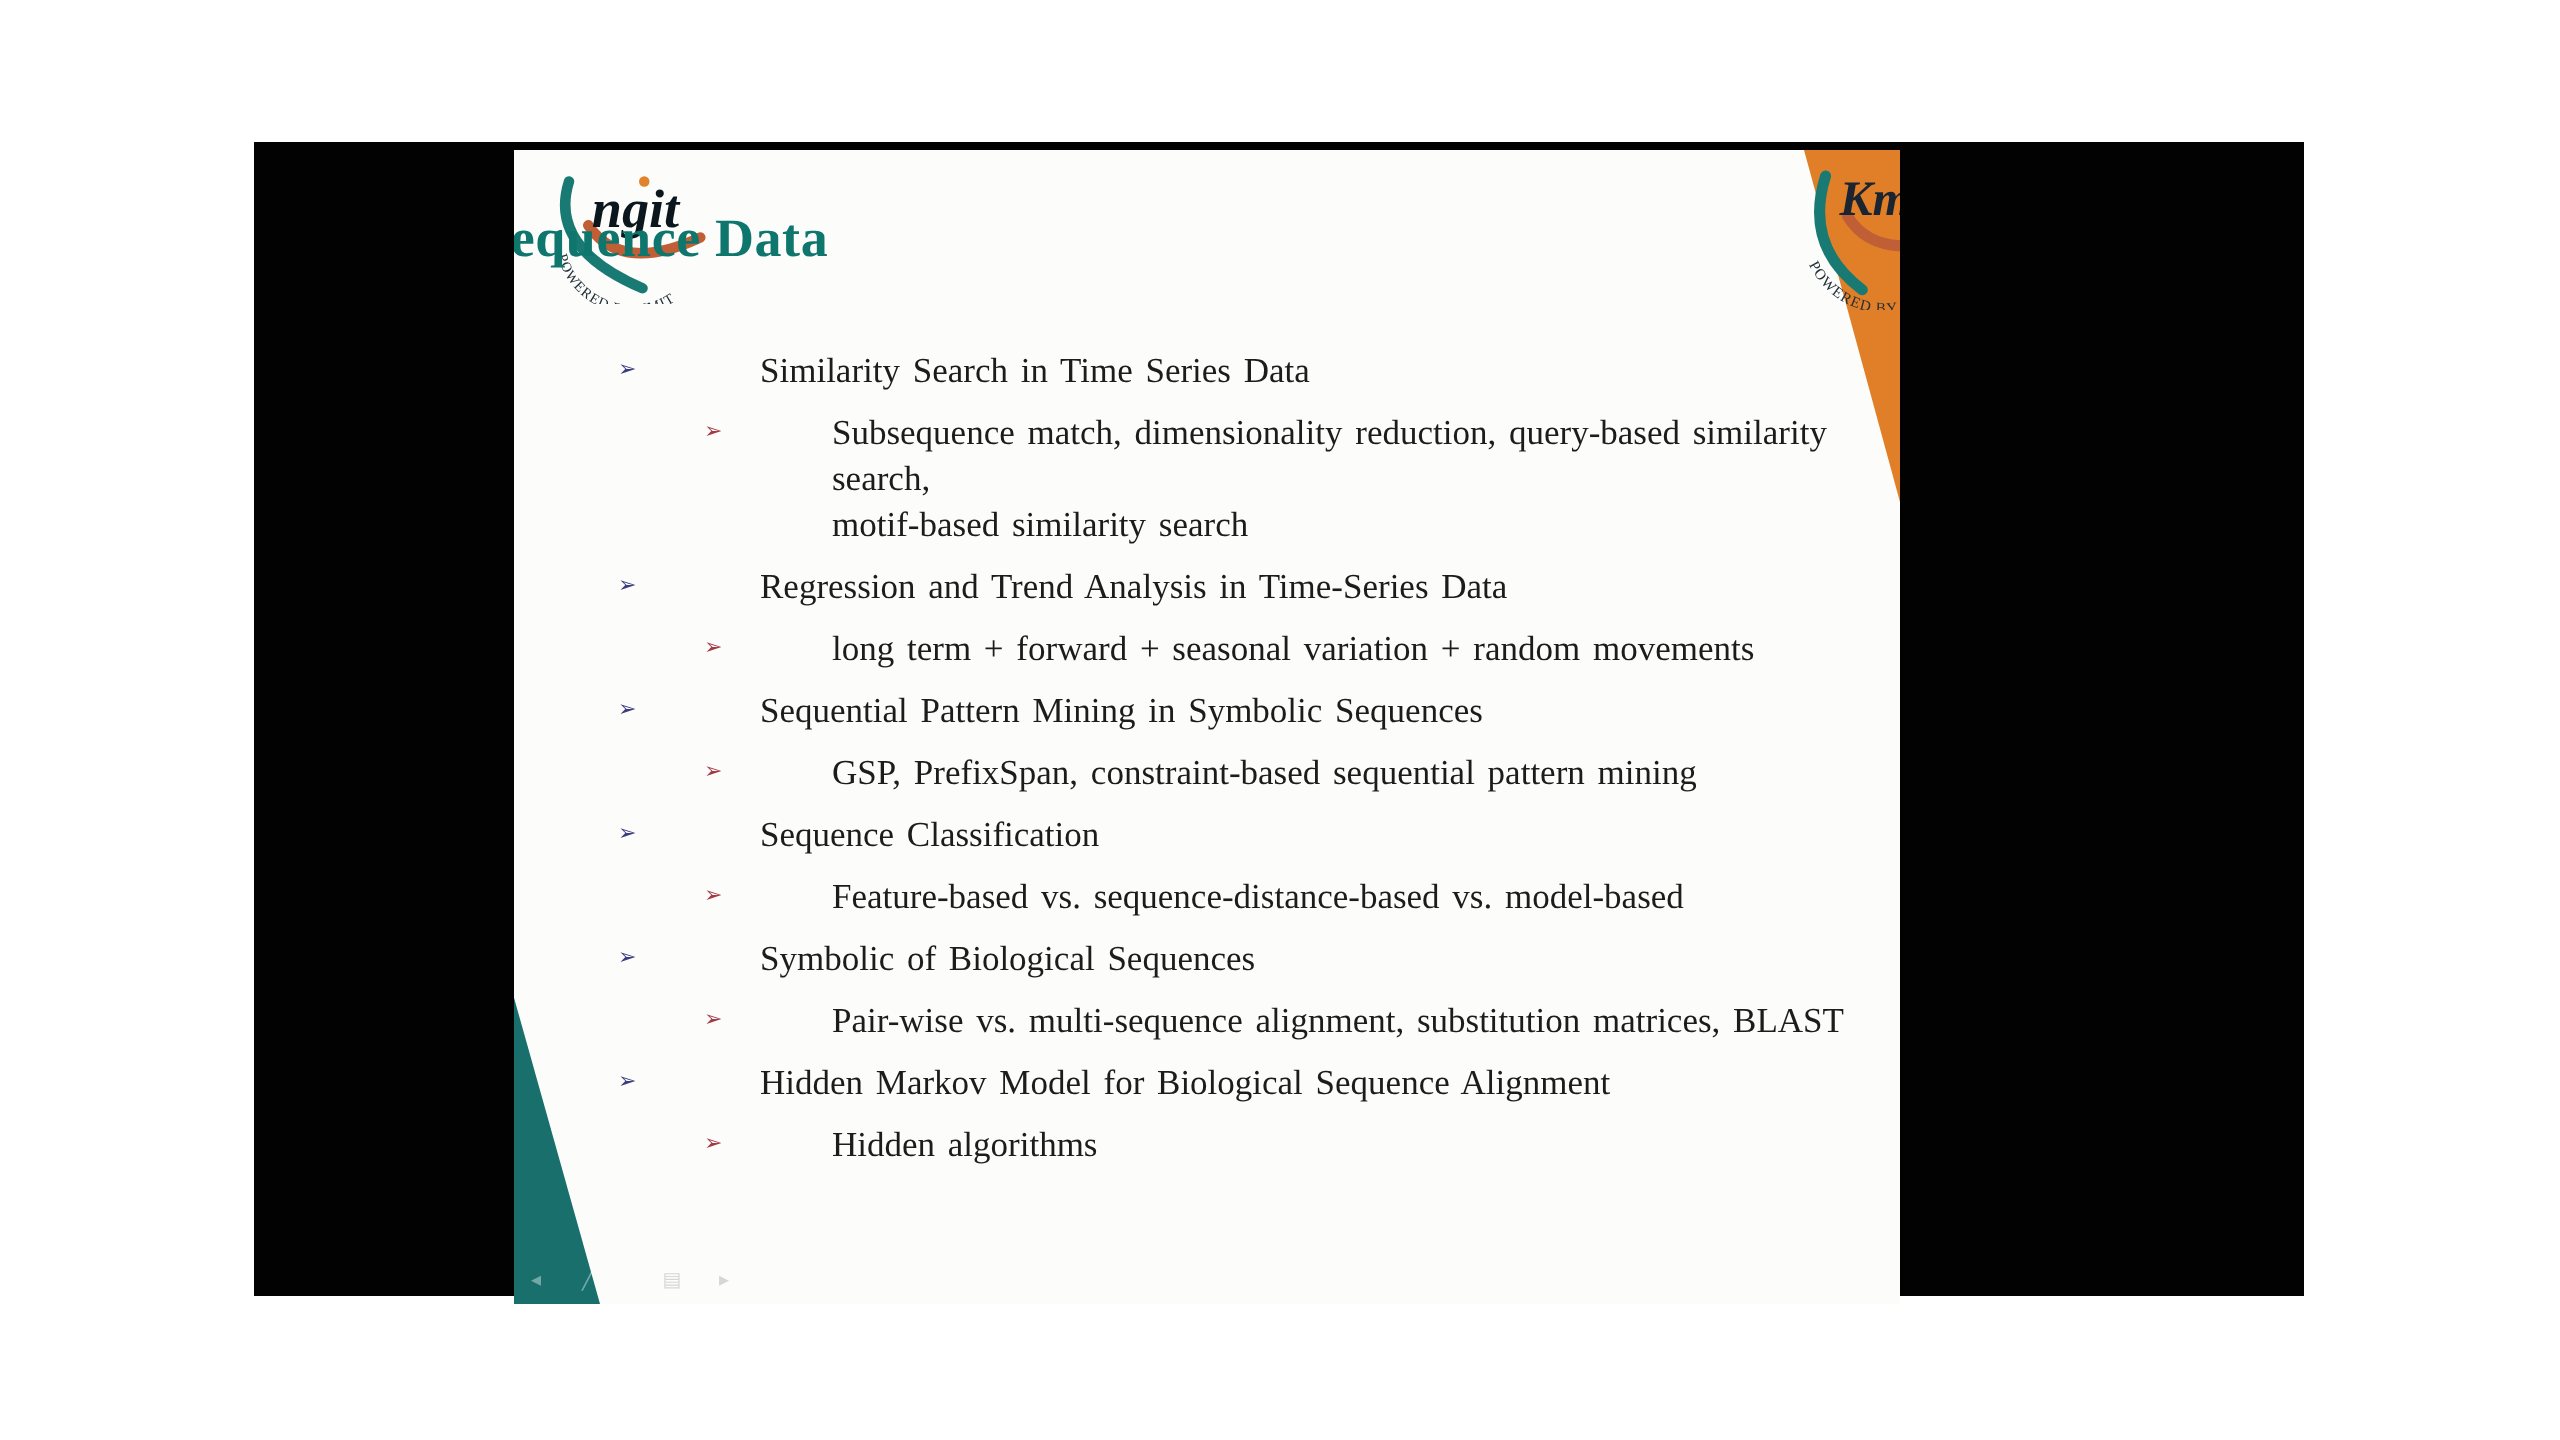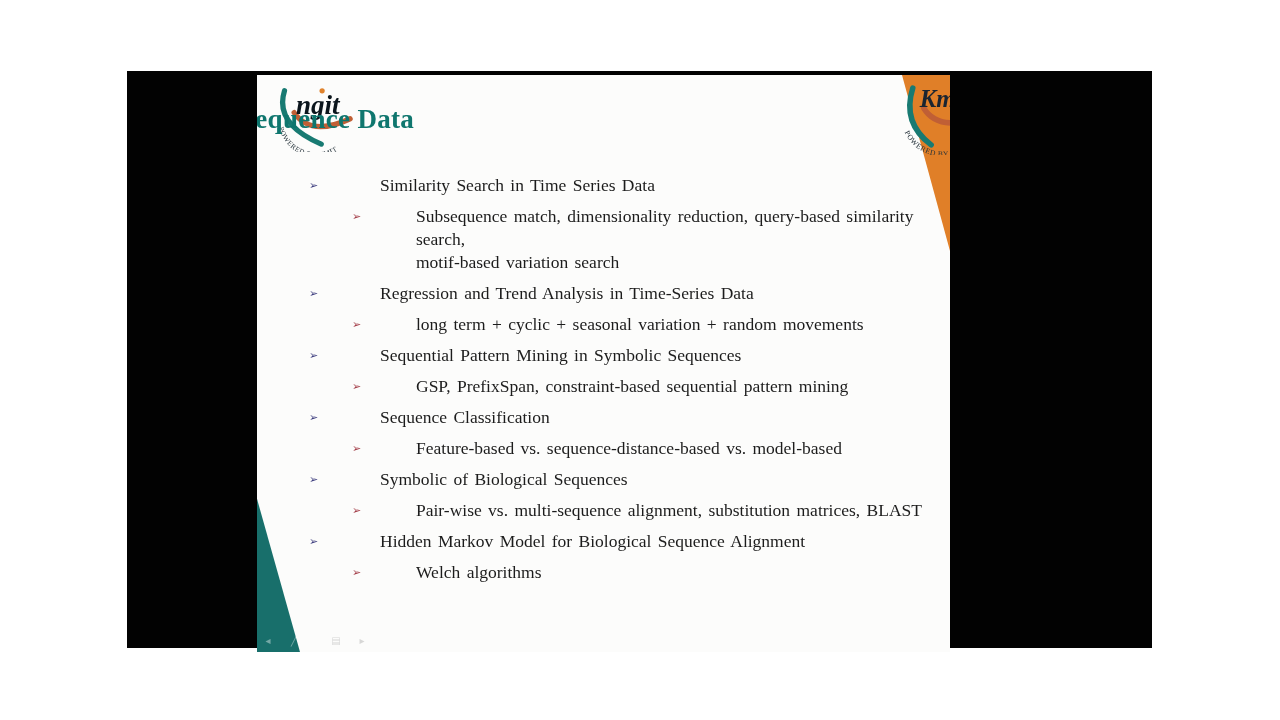--- a/index.html
+++ b/index.html
@@ -95,33 +95,33 @@
         <div class="row lvl1">
           <span class="bullet">➢</span>
           <div class="txt">
             <div>Similarity Search in Time Series Data</div>
           </div>
         </div>
         <div class="row lvl2">
           <span class="bullet">➢</span>
           <div class="txt">
             <div>Subsequence match, dimensionality reduction, query-based similarity search,</div>
-            <div>motif-based variation search</div>
+            <div>motif-based similarity search</div>
           </div>
         </div>
         <div class="row lvl1">
           <span class="bullet">➢</span>
           <div class="txt">
             <div>Regression and Trend Analysis in Time-Series Data</div>
           </div>
         </div>
         <div class="row lvl2">
           <span class="bullet">➢</span>
           <div class="txt">
-            <div>long term + cyclic + seasonal variation + random movements</div>
+            <div>long term + forward + seasonal variation + random movements</div>
           </div>
         </div>
         <div class="row lvl1">
           <span class="bullet">➢</span>
           <div class="txt">
             <div>Sequential Pattern Mining in Symbolic Sequences</div>
           </div>
         </div>
         <div class="row lvl2">
           <span class="bullet">➢</span>
@@ -155,21 +155,21 @@
         </div>
         <div class="row lvl1">
           <span class="bullet">➢</span>
           <div class="txt">
             <div>Hidden Markov Model for Biological Sequence Alignment</div>
           </div>
         </div>
         <div class="row lvl2">
           <span class="bullet">➢</span>
           <div class="txt">
-            <div>Welch algorithms</div>
+            <div>Hidden algorithms</div>
           </div>
         </div>
       </div>
 
     <div class="controls">
       <span class="ctl-a">◂</span>
       <span class="ctl-b">╱</span>
       <span class="ctl-c">▤</span>
       <span class="ctl-d">▸</span>
     </div>

